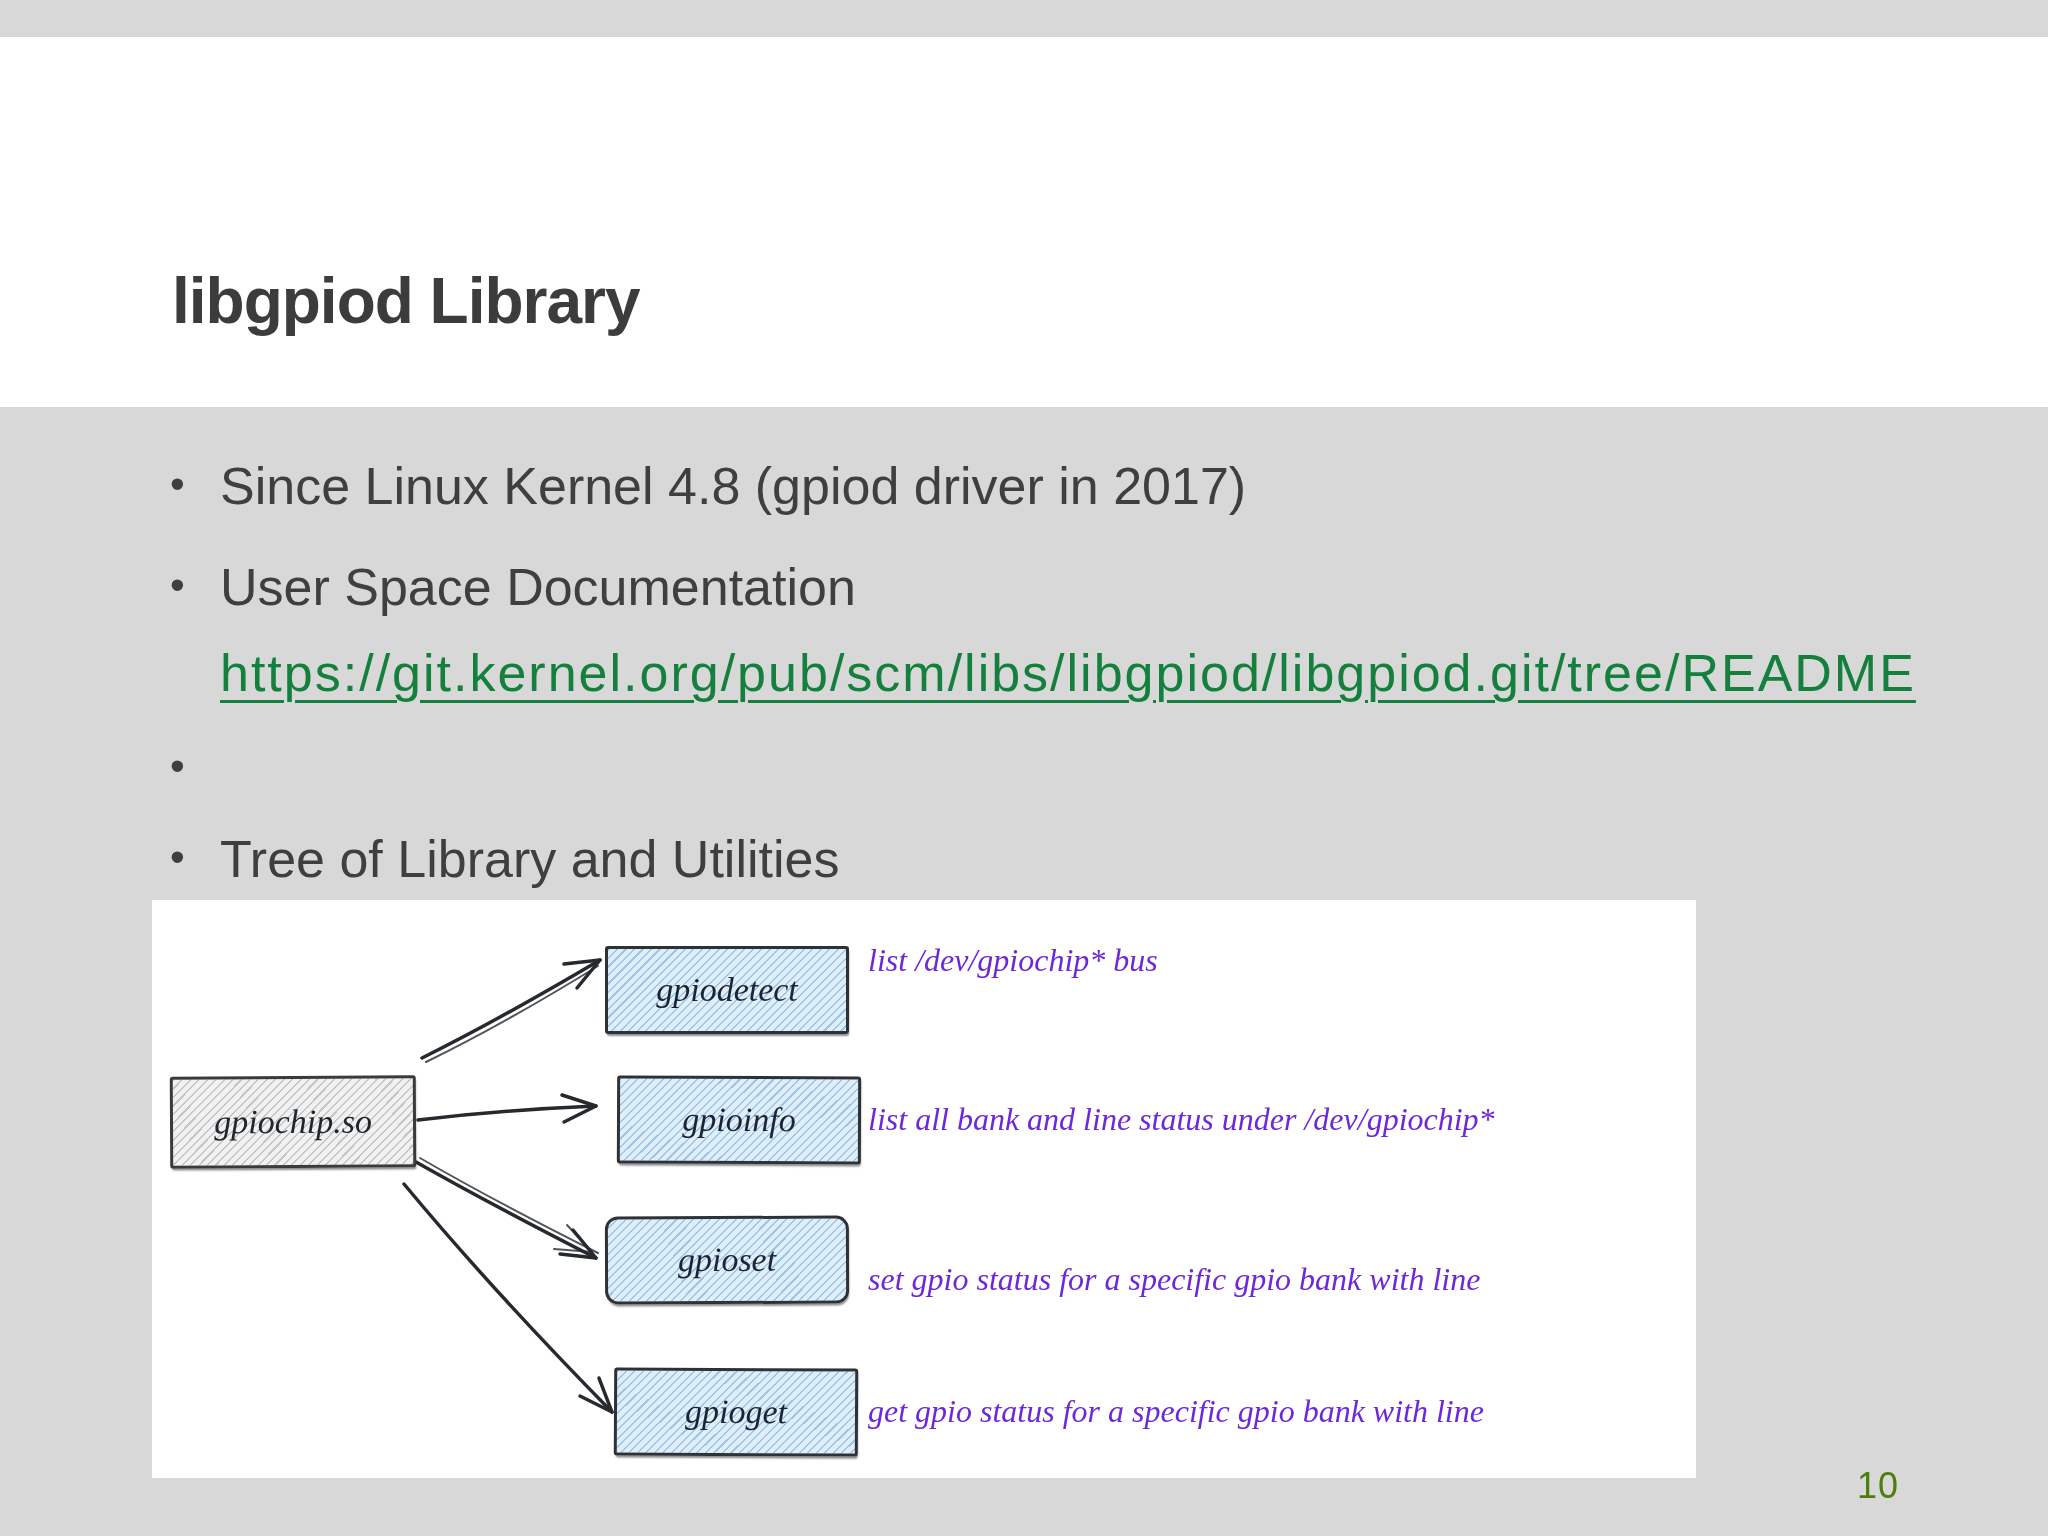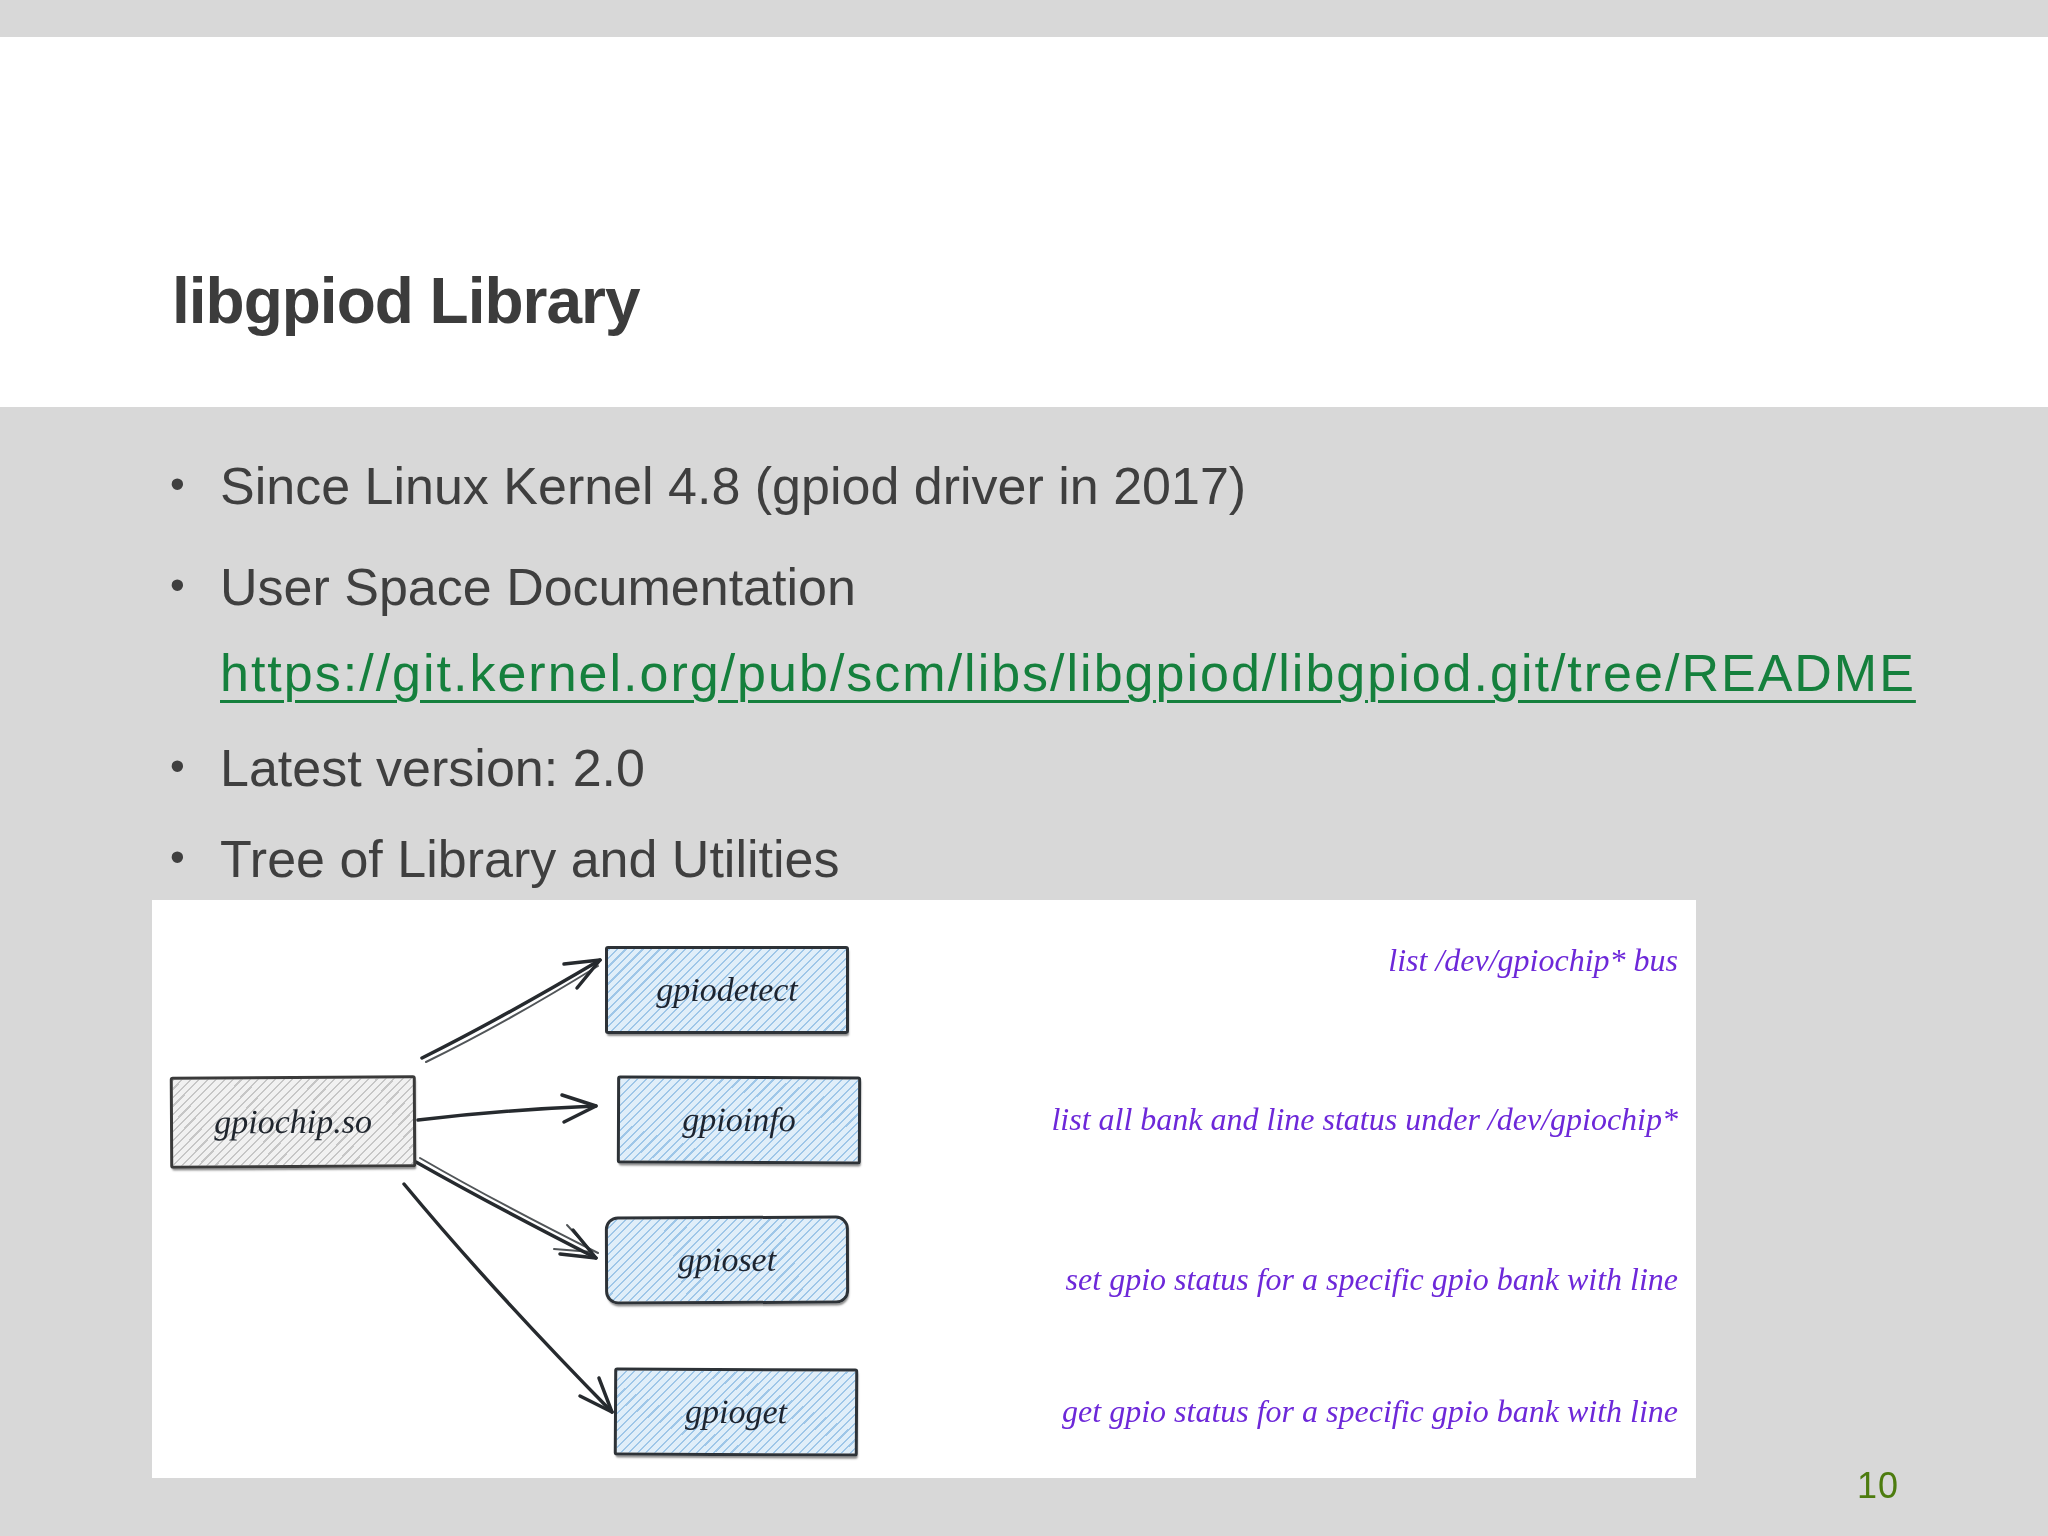--- a/index.html
+++ b/index.html
@@ -1,21 +1,21 @@
 <!DOCTYPE html>
 <html><head>
 <meta charset="utf-8">
 <style>
   html,body{margin:0;padding:0;}
   body{
     width:2048px;height:1536px;overflow:hidden;
     font-family:"Liberation Sans",sans-serif;
     background:#d8d8d8;
   }
-  .slide{position:relative;width:2048px;height:1536px;background:#d8d8d8;text-align:right;}
+  .slide{position:relative;width:2048px;height:1536px;background:#d8d8d8;}
 
   
   .title-band{position:absolute;left:0;top:37px;width:2048px;height:370px;background:#ffffff;}
   .page-title{
     position:absolute;left:172px;top:268px;margin:0;
     font-size:64px;font-weight:bold;letter-spacing:-1px;
     color:#3c3c3c;line-height:1.05;
   }
 
   
@@ -92,21 +92,20 @@
     <span class="dot">•</span>
     <span class="btxt">User Space Documentation</span>
   </div>
 
   <div class="bullet-row row-link">
     <a class="doc-link" href="#">https://git.kernel.org/pub/scm/libs/libgpiod/libgpiod.git/tree/README</a>
   </div>
 
   <div class="bullet-row row-3">
     <span class="dot">•</span>
-    <span class="btxt">Latest version: 2.0</span>
   </div>
 
   <div class="bullet-row row-4">
     <span class="dot">•</span>
     <span class="btxt">Tree of Library and Utilities</span>
   </div>
 
   <div class="diagram">
 
     <svg class="arrows" viewBox="0 0 1544 578">

